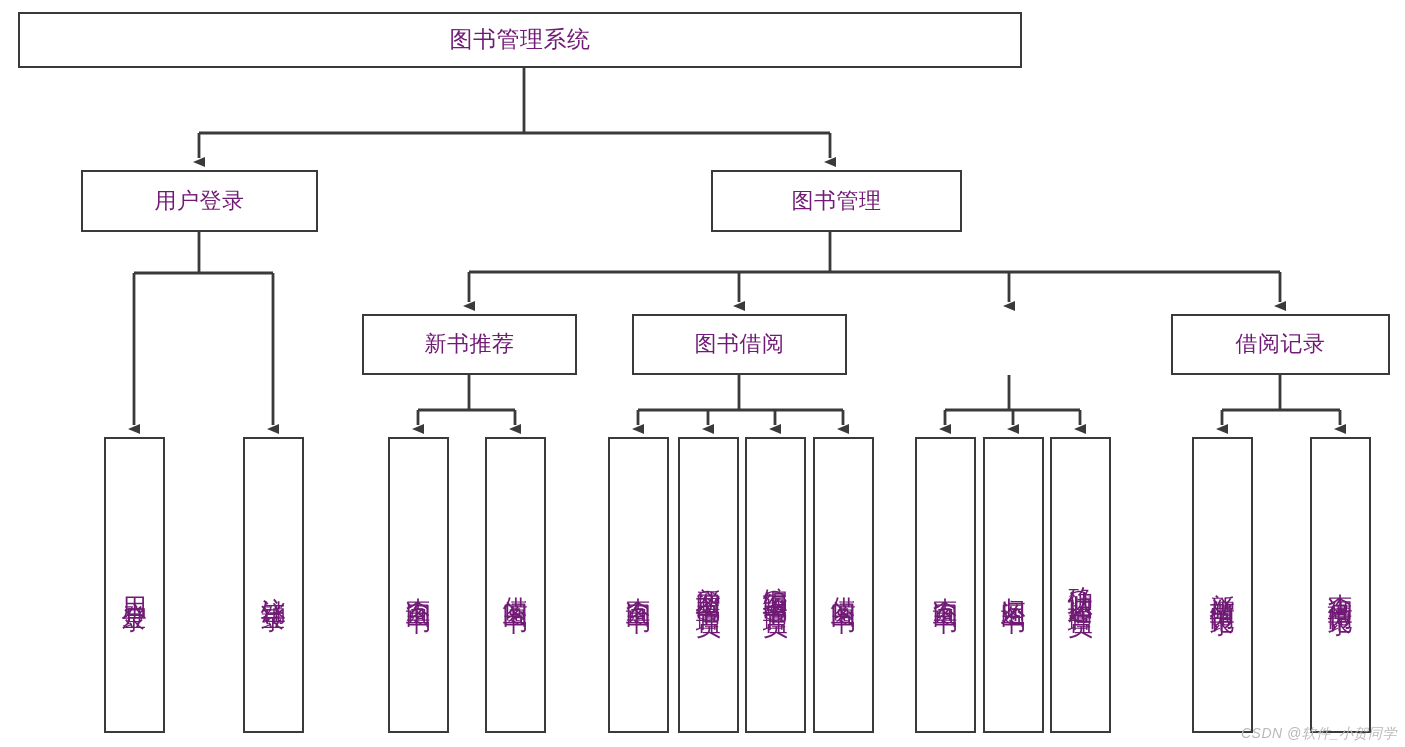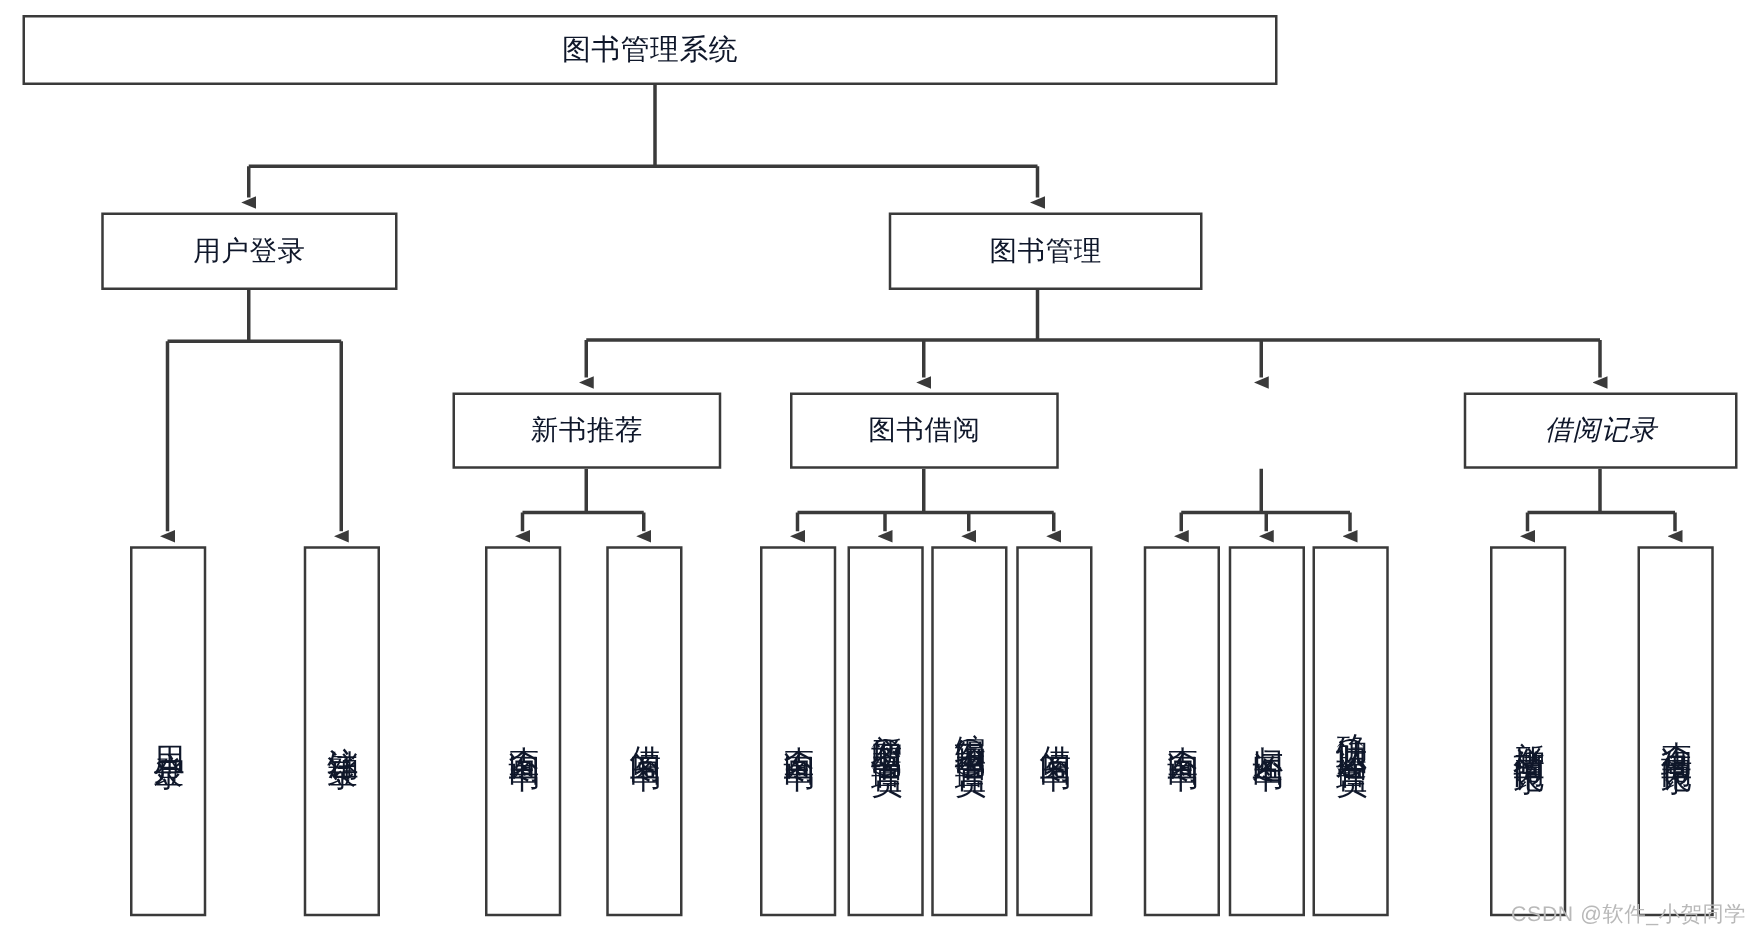--- a/index.html
+++ b/index.html
@@ -12,21 +12,21 @@
   svg.edges{position:absolute;left:0;top:0;width:1405px;height:747px;pointer-events:none;}
 
   .node{
     position:absolute;
     box-sizing:border-box;
     border:2.5px solid #3a3a3a;
     background:#ffffff;
     display:flex;
     align-items:center;
     justify-content:center;
-    color:#0f172a;
+    color:#701a75;
   }
   .node .lbl{
     display:block;
     text-align:center;
     line-height:1.12;
     letter-spacing:0.5px;
   }
   
   .h-node .lbl{font-size:22px;}
   .root .lbl{font-size:23px;}
@@ -42,25 +42,26 @@
     font-size:25px;
     line-height:1.06;
     letter-spacing:4px;
     white-space:nowrap;
   }
 
   .watermark{
     position:absolute;
     right:8px;
     bottom:4px;
-    font-size:17px;
+    font-size:14px;
     color:#b9b9b9;
     letter-spacing:0.5px;
     white-space:nowrap;
     user-select:none;
+    font-style:italic;
   }
 </style>
 </head>
 <body>
 
 <div id="canvas">
 
   <svg class="edges" viewBox="0 0 1405 747">
     <defs>
       <marker id="arrow" markerWidth="10" markerHeight="12" refX="1" refY="6" orient="auto" markerUnits="userSpaceOnUse">
@@ -125,21 +126,21 @@
 
   <div class="node h-node" style="left:362px;top:314px;width:215px;height:61px;">
     <span class="lbl">新书推荐</span>
   </div>
 
   <div class="node h-node" style="left:632px;top:314px;width:215px;height:61px;">
     <span class="lbl">图书借阅</span>
   </div>
 
 
-  <div class="node h-node" style="left:1171px;top:314px;width:219px;height:61px;font-style:italic;">
+  <div class="node h-node" style="left:1171px;top:314px;width:219px;height:61px;">
     <span class="lbl">借阅记录</span>
   </div>
 
   <div class="node leaf" style="left:104px;top:437px;width:61px;height:296px;">
     <span class="lbl">用户登录</span>
   </div>
   <div class="node leaf" style="left:243px;top:437px;width:61px;height:296px;">
     <span class="lbl">注销登录</span>
   </div>
 

